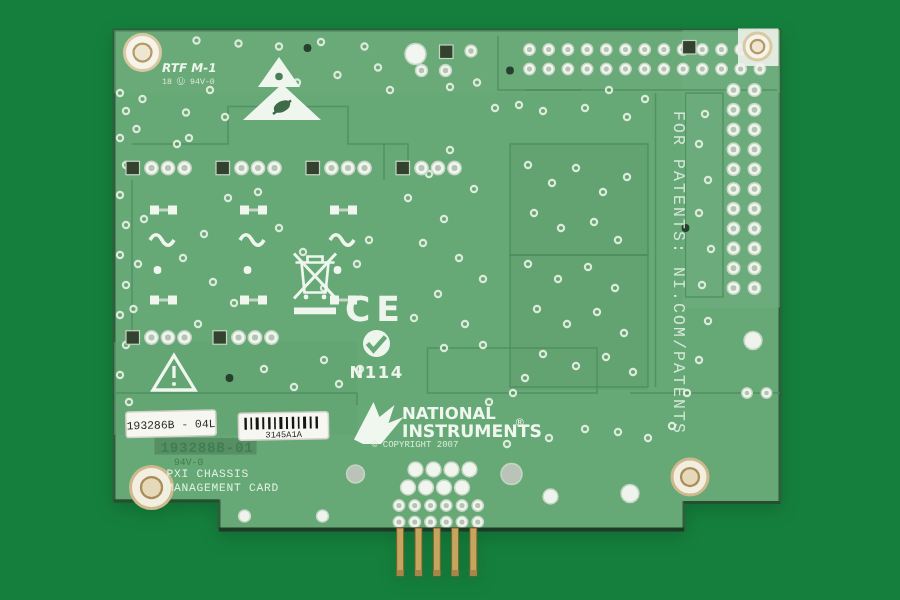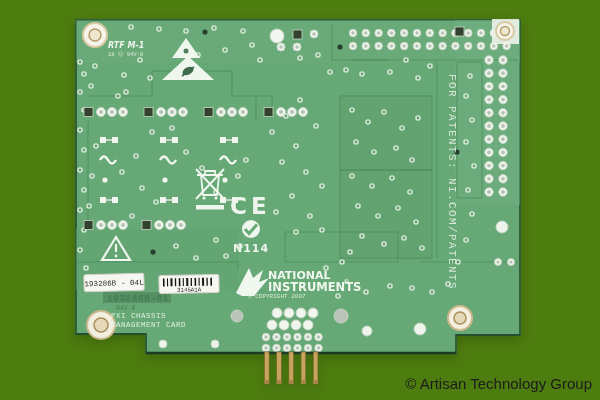--- a/index.html
+++ b/index.html
@@ -1,16 +1,16 @@
 <!DOCTYPE html>
 <html><head>
 <meta charset="utf-8">
 <style>
   html,body{margin:0;padding:0;background:#fff;}
-  .stage{position:relative;width:600px;height:400px;background:#4d7c0f;overflow:hidden;
+  .stage{position:relative;width:600px;height:400px;background:#15803d;overflow:hidden;
          font-family:"Liberation Sans", sans-serif;}
   #board-svg{position:absolute;left:0;top:0;filter:drop-shadow(0 4px 6px rgba(0,0,0,0.16));}
   .watermark{position:absolute;right:8px;bottom:8px;font-size:15px;color:#1c1c1c;
              font-family:"Liberation Sans", sans-serif;}
   text{font-family:"DejaVu Sans", sans-serif;}
   .silk{font-family:"Liberation Mono", monospace;}
 </style>
 </head>
 <body>
 
@@ -470,14 +470,13 @@
           <rect x="288.9" y="352" width="4.6" height="32" fill="#c8a55f" stroke="#7d6028" stroke-width="0.6"></rect>
           <rect x="288.9" y="380" width="4.6" height="4" fill="#a8854a"></rect>
           <rect x="301.1" y="352" width="4.6" height="32" fill="#c8a55f" stroke="#7d6028" stroke-width="0.6"></rect>
           <rect x="301.1" y="380" width="4.6" height="4" fill="#a8854a"></rect>
           <rect x="313.3" y="352" width="4.6" height="32" fill="#c8a55f" stroke="#7d6028" stroke-width="0.6"></rect>
           <rect x="313.3" y="380" width="4.6" height="4" fill="#a8854a"></rect>
         </g>
   </g>
 </svg>
 
-<div class="watermark">© Artisan Technology Group</div>
 </div>
 
 </body></html>

